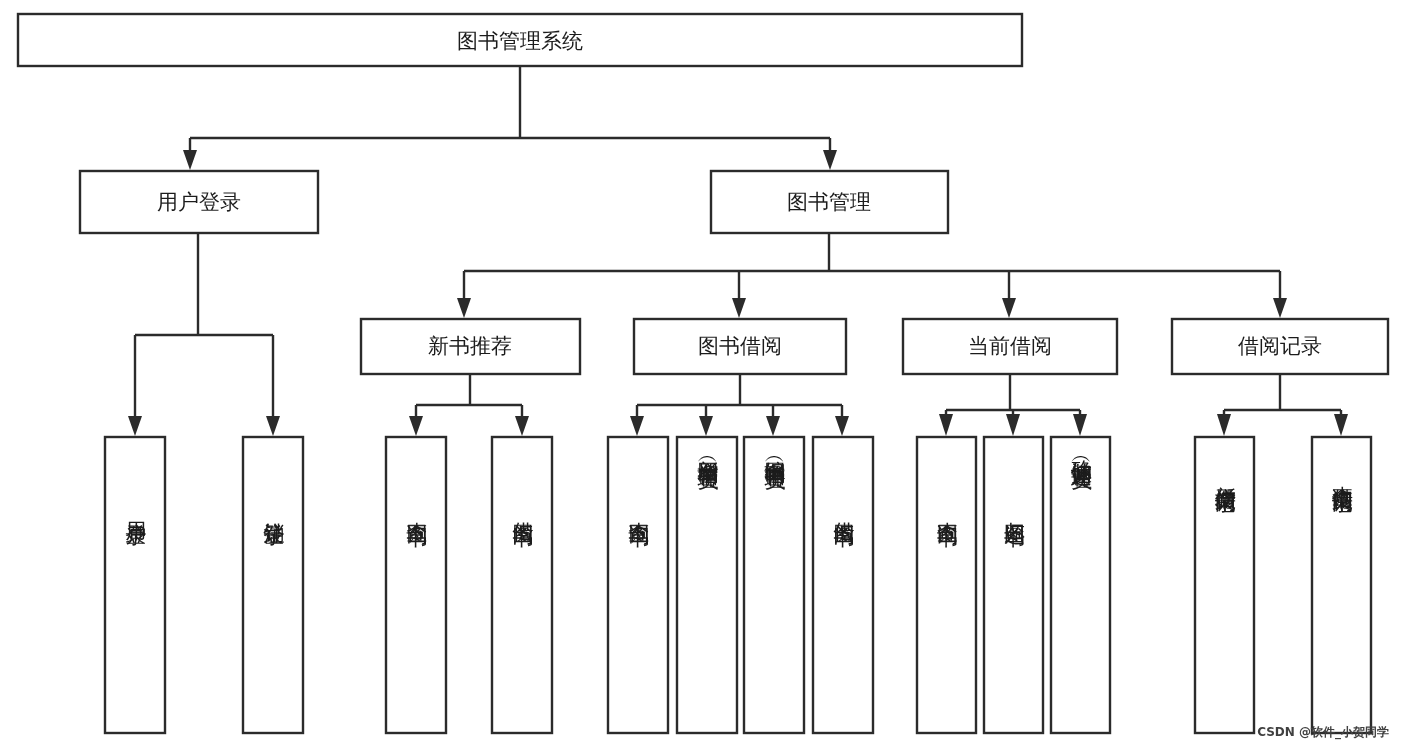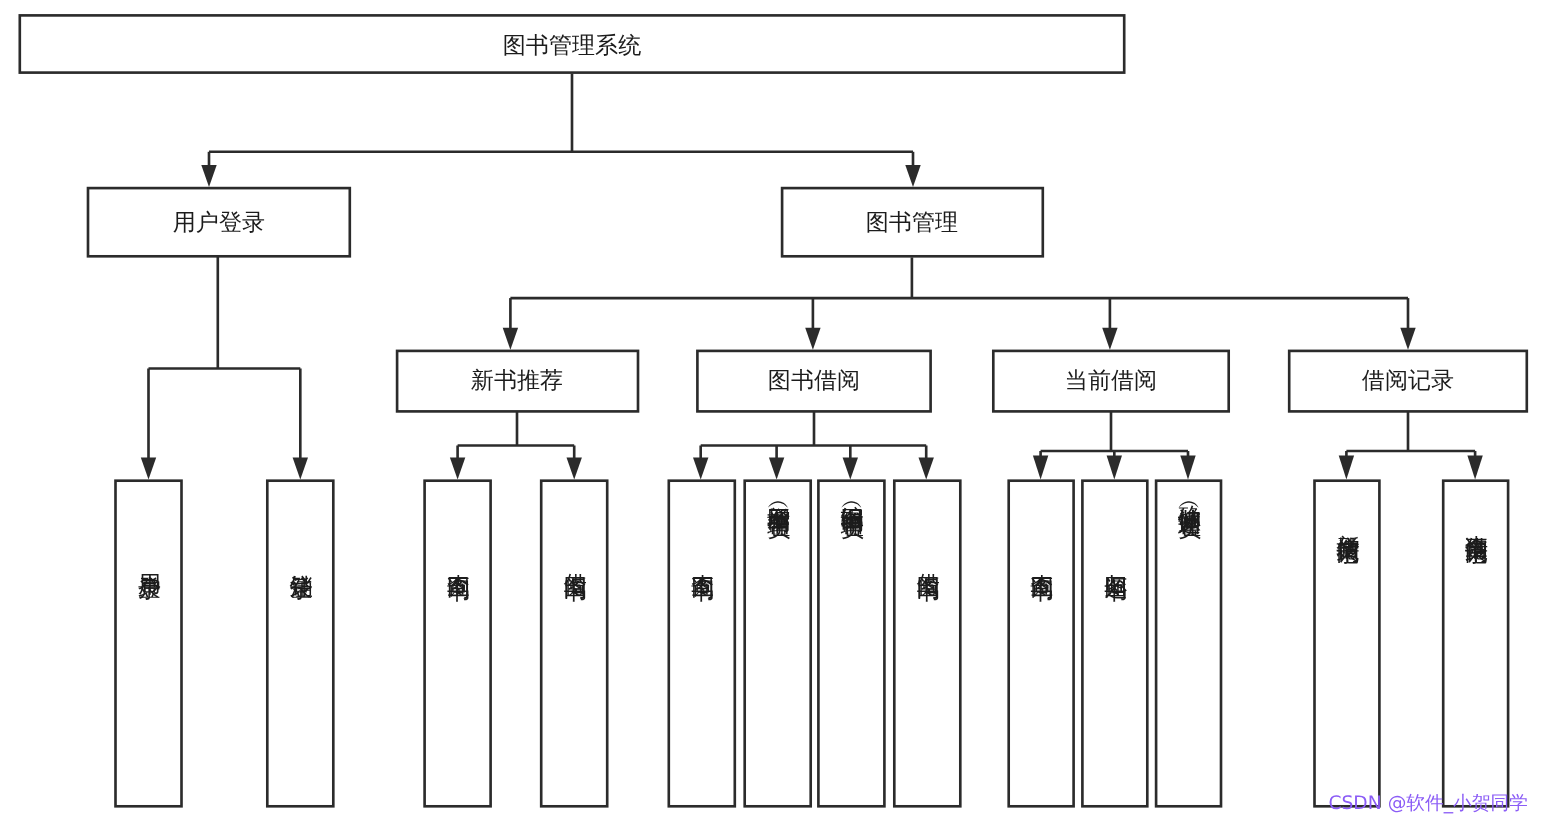--- a/index.html
+++ b/index.html
@@ -64,24 +64,25 @@
     line-height: 1.04;
     color: #1c1c1c;
     letter-spacing: 1.5px;
     white-space: nowrap;
   }
   .watermark {
     position: absolute;
     right: 16px;
     bottom: 6px;
     font-family: "DejaVu Sans", "Liberation Sans", sans-serif;
-    font-size: 17px;
-    color: #8b5cf6;
+    font-size: 12px;
+    color: #404040;
     white-space: nowrap;
     pointer-events: none;
+    font-weight: bold;
   }
 </style>
 </head>
 <body>
 
 <div id="diagram-root">
 
   <svg id="tree-svg" viewBox="0 0 1405 747">
     <defs>
       <marker id="arrow" viewBox="0 0 12 14" refX="6" refY="13" markerWidth="12" markerHeight="14" orient="auto-start-reverse" markerUnits="userSpaceOnUse">

